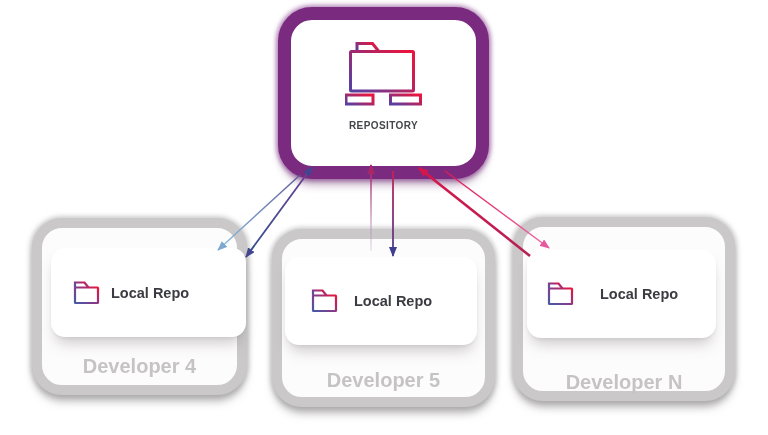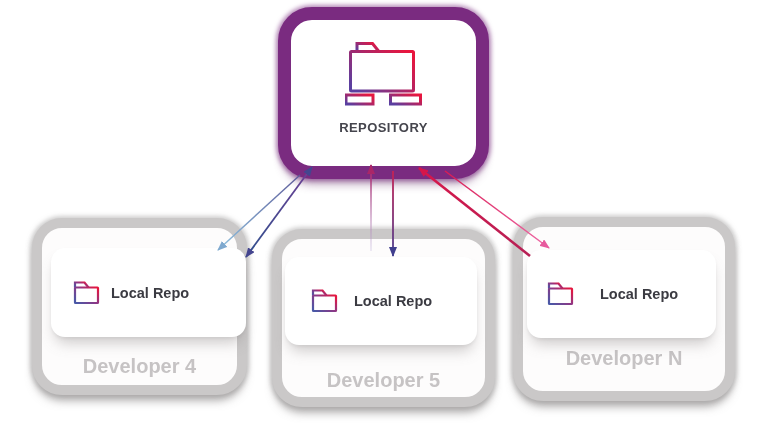--- a/index.html
+++ b/index.html
@@ -4,21 +4,21 @@
 <style>
   html,body{margin:0;padding:0;background:#fff;}
   .canvas{position:relative;width:768px;height:435px;background:#ffffff;
           font-family:"Liberation Sans",sans-serif;overflow:hidden;}
 
   
   .repo-box{position:absolute;left:278px;top:7px;width:211px;height:172px;
     box-sizing:border-box;background:#fff;border:13px solid #7a2b80;border-radius:34px;
     box-shadow:0 0 4px 1.5px rgba(122,43,128,.55),0 9px 10px -4px rgba(100,45,105,.45);
     display:flex;flex-direction:column;align-items:center;padding-top:22px;}
-  .repo-label{margin-top:14px;font-size:13px;font-weight:700;letter-spacing:.4px;color:#45454d;}
+  .repo-label{margin-top:14px;font-size:10px;font-weight:700;letter-spacing:.4px;color:#45454d;}
 
   
   .dev-box{position:absolute;box-sizing:border-box;background:#fdfcfc;
     border:10px solid #cac8c8;border-radius:30px;
     box-shadow:0 0 4px 1.5px rgba(160,157,157,.5),0 8px 8px -2px rgba(110,106,106,.5);}
   #dev1{left:32px;top:218px;width:215px;height:177px;}
   #dev2{left:272px;top:229px;width:223px;height:178px;}
   #devn{left:513px;top:217px;width:222px;height:184px;}
 
   .card{position:absolute;box-sizing:border-box;background:#fff;border-radius:14px;
@@ -26,21 +26,21 @@
     display:flex;align-items:center;z-index:2;}
   #dev1 .card{left:9px;top:20px;width:195px;height:89px;padding-left:22px;gap:11px;}
   #dev2 .card{left:3px;top:18px;width:192px;height:88px;padding-left:26px;gap:16px;}
   #devn .card{left:4px;top:23px;width:189px;height:88px;padding-left:20px;gap:26px;}
   .card-label{font-size:14.5px;font-weight:700;color:#3b3b42;white-space:nowrap;}
 
   .dev-label{position:absolute;left:0;right:0;text-align:center;
     font-size:20px;font-weight:700;color:#c6c3c4;}
   #dev1 .dev-label{top:127px;}
   #dev2 .dev-label{top:130px;}
-  #devn .dev-label{top:120px;}
+  #devn .dev-label{top:144px;}
 
   
   .arrows{position:absolute;left:0;top:0;width:768px;height:435px;z-index:5;pointer-events:none;}
   .defs-only{position:absolute;width:0;height:0;}
 </style>
 </head>
 <body>
 
 <div class="canvas">
 

